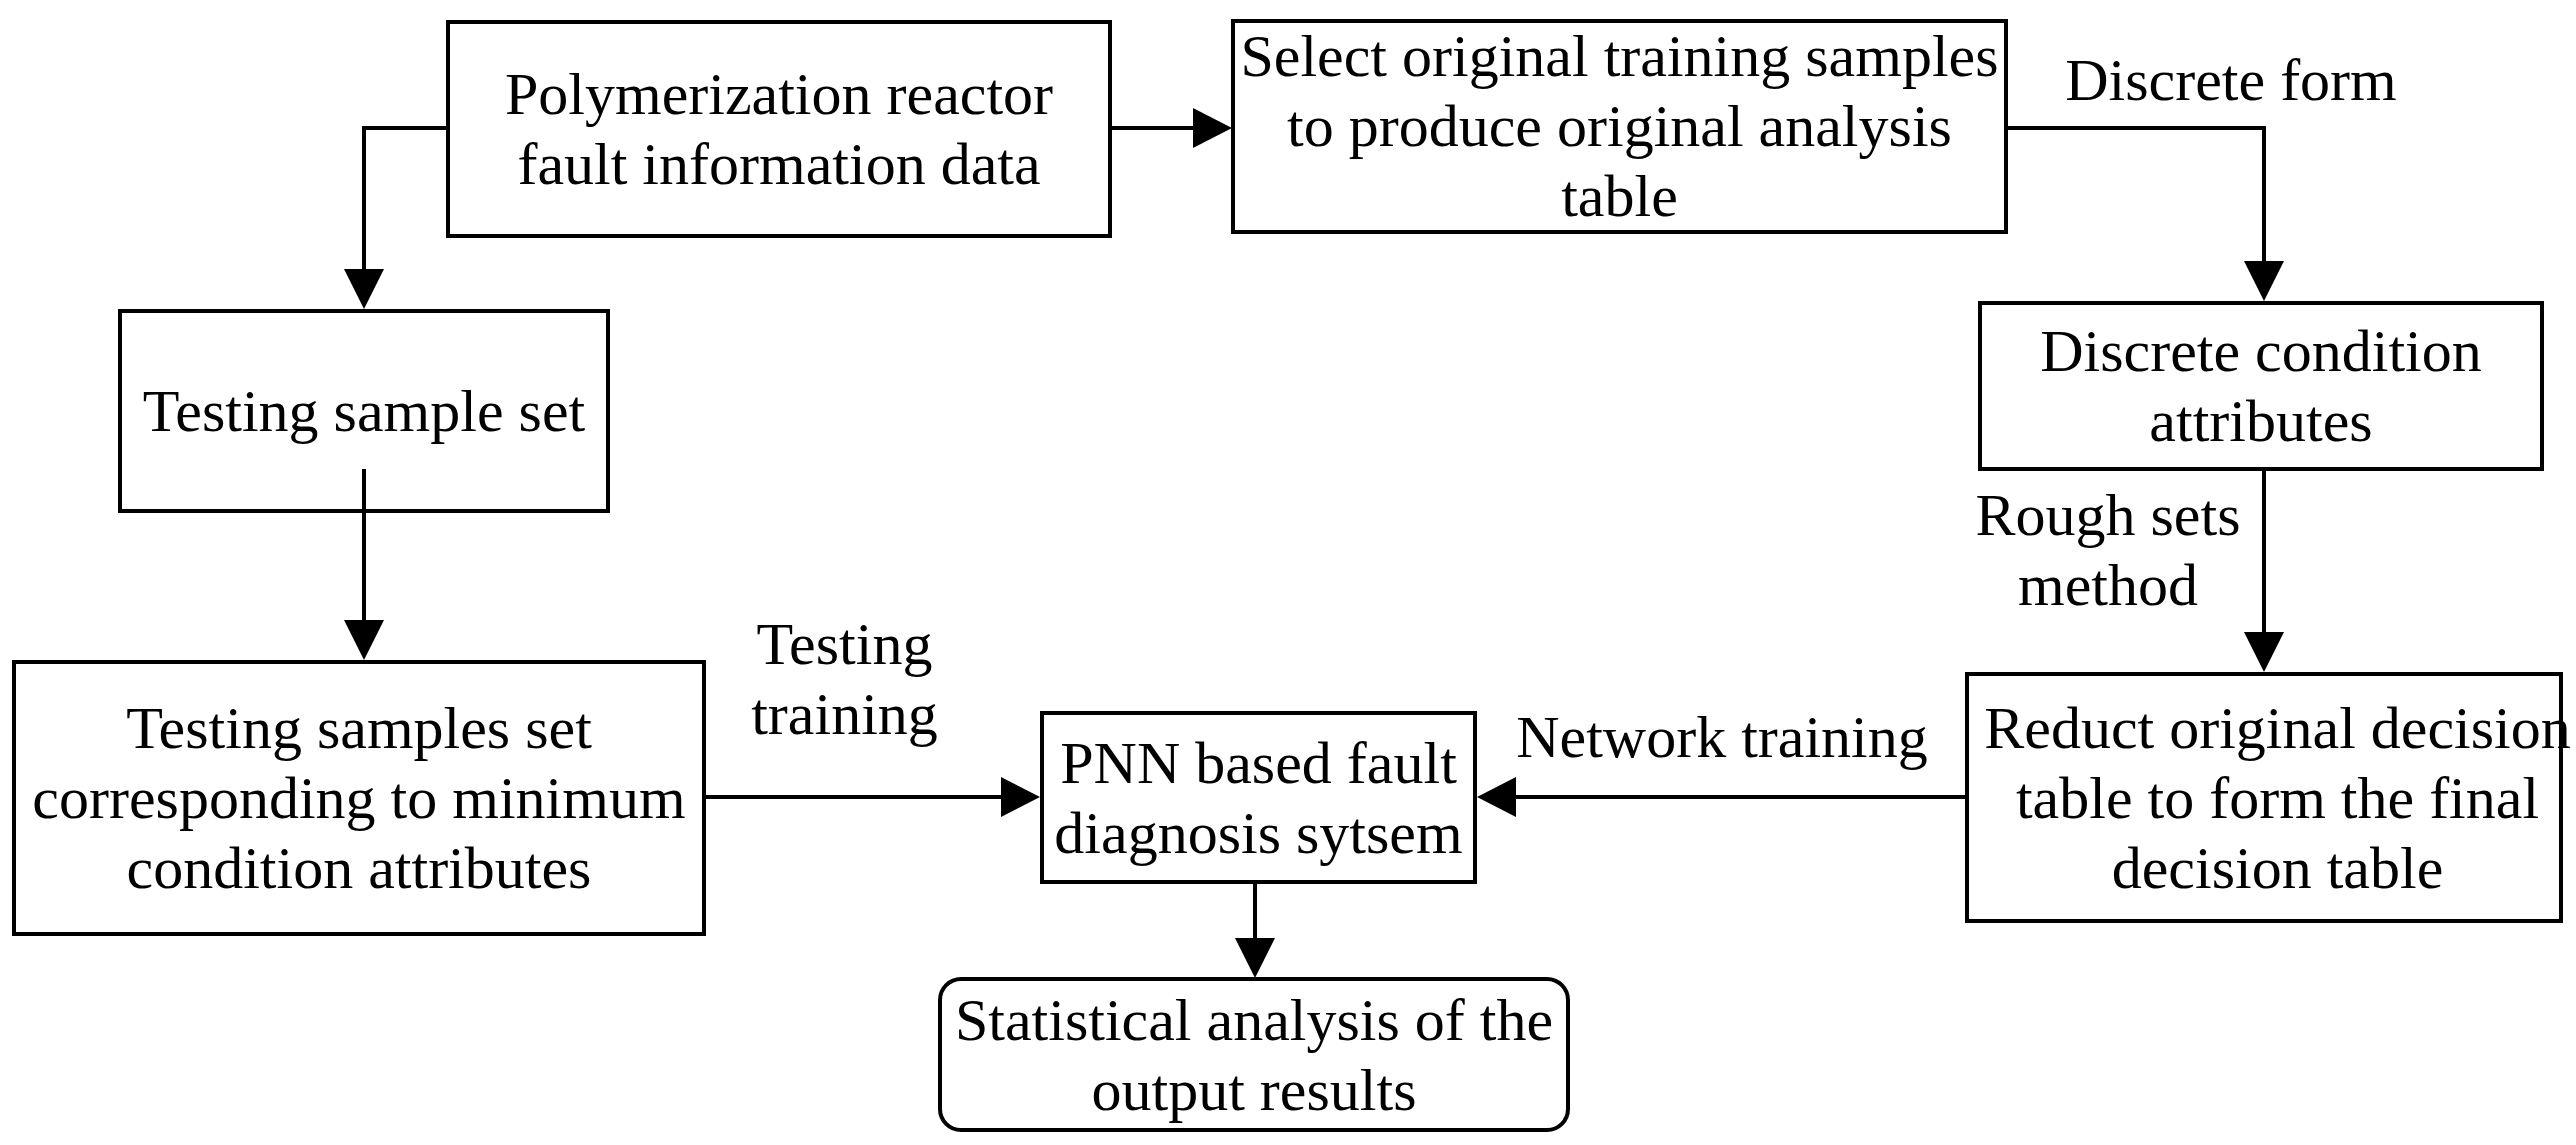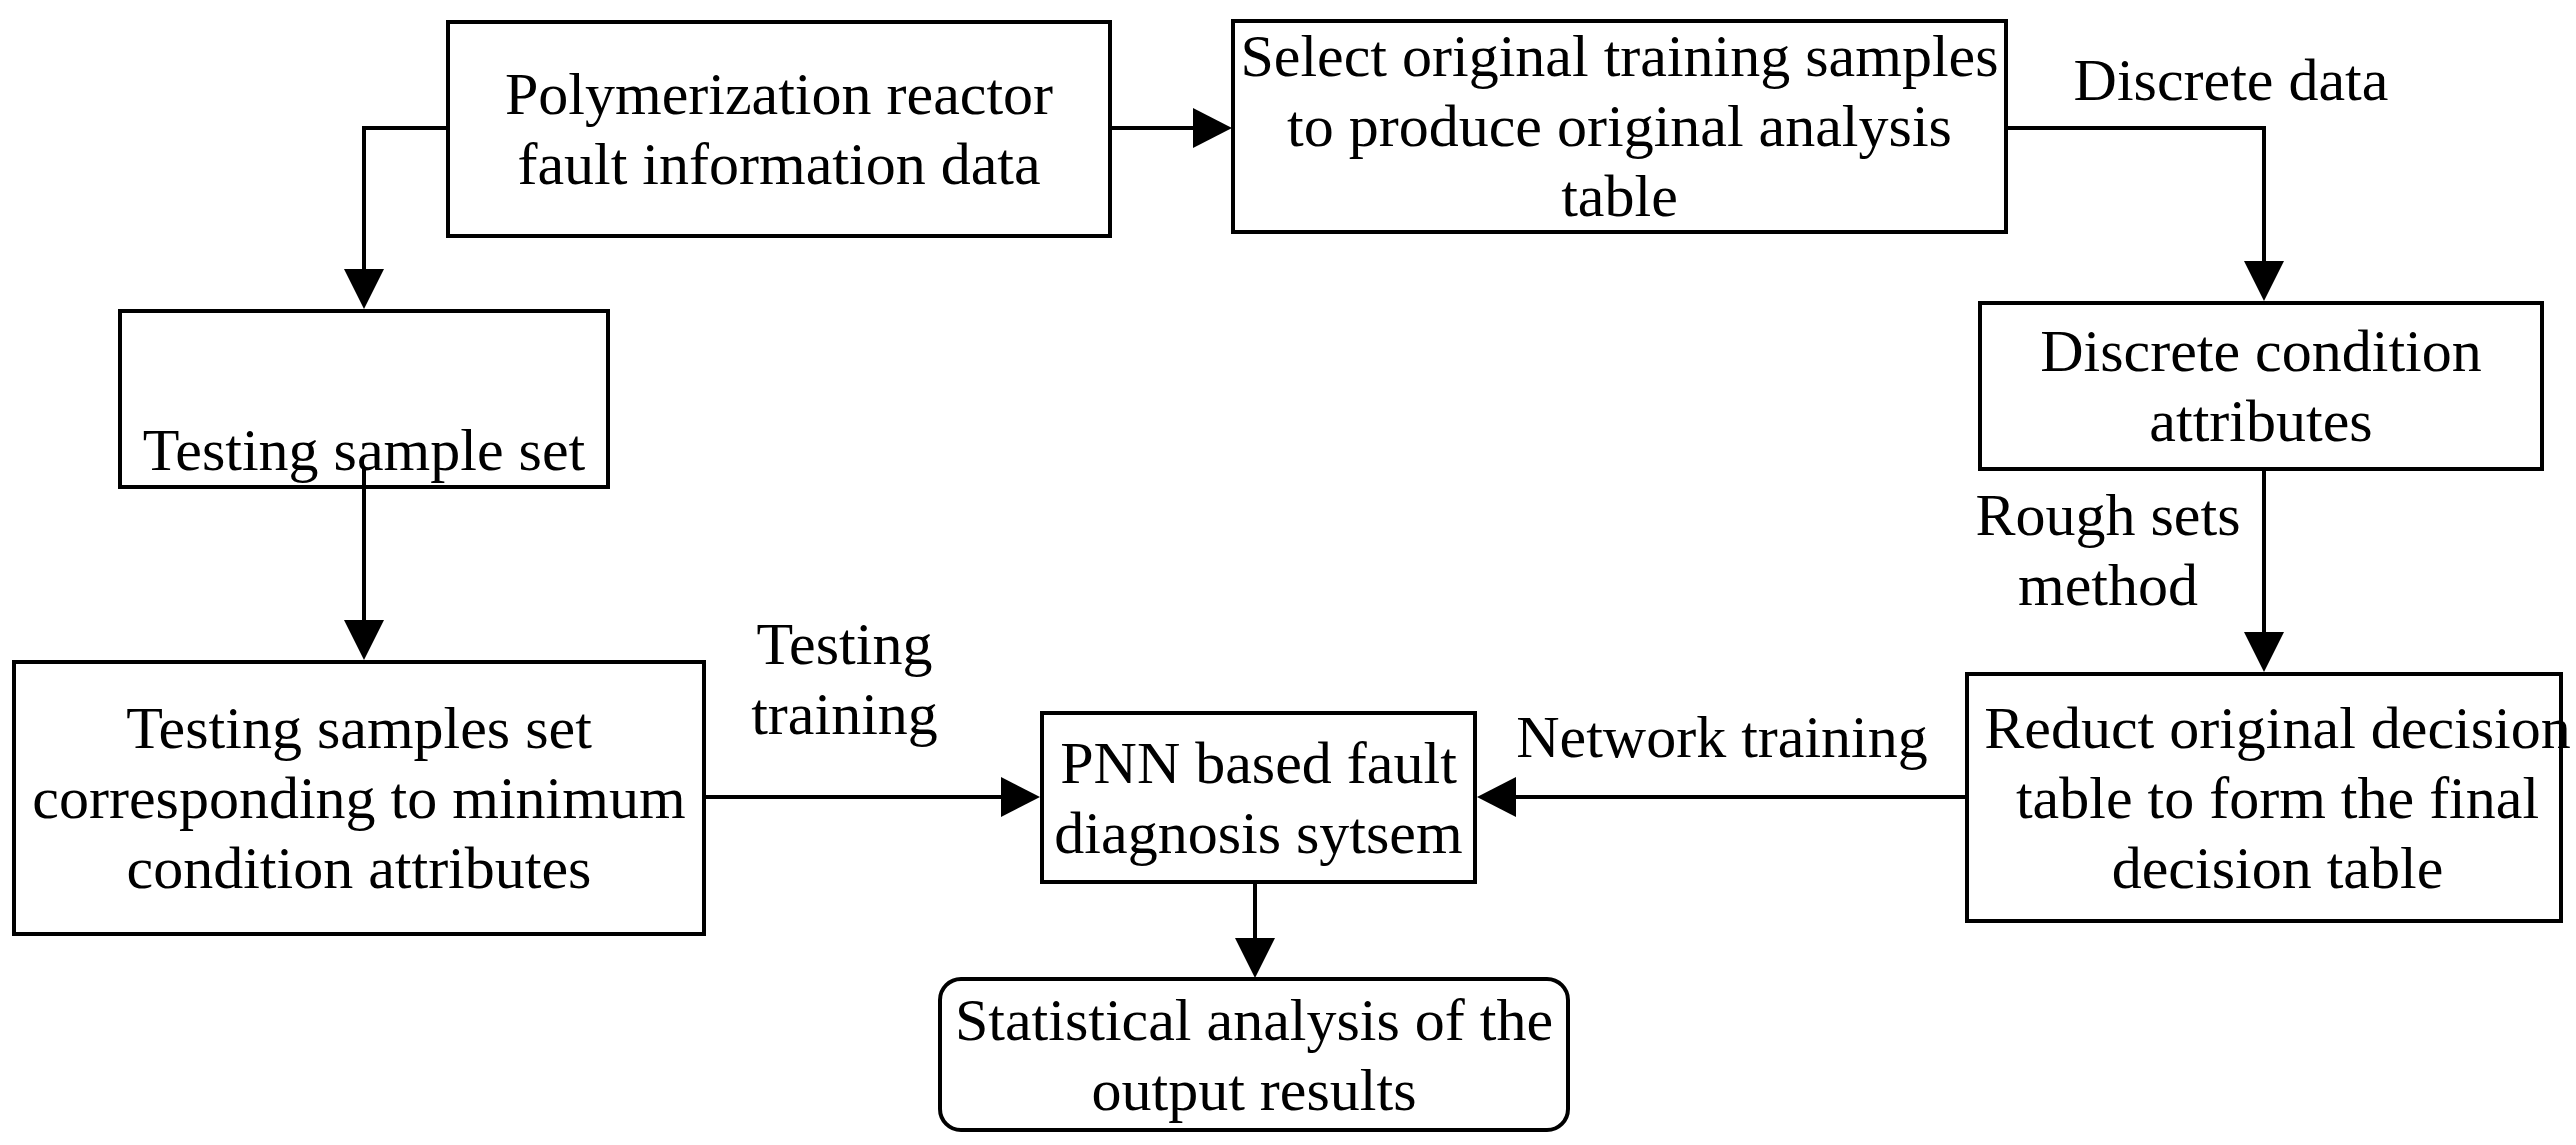--- a/index.html
+++ b/index.html
@@ -70,21 +70,21 @@
     <span class="tline">Polymerization reactor</span>
     <span class="tline">fault information data</span>
   </div>
 
   <div class="node" style="left:1231px; top:18.6px; width:777px; height:215px;">
     <span class="tline">Select original training samples</span>
     <span class="tline">to produce original analysis</span>
     <span class="tline">table</span>
   </div>
 
-  <div class="node" style="left:118px; top:309px; width:492px; height:180px;justify-content:flex-end;">
+  <div class="node" style="left:118px; top:309px; width:492px; height:204px;">
     <span class="tline">Testing sample set</span>
   </div>
 
   <div class="node" style="left:12px; top:660px; width:694px; height:276px;">
     <span class="tline">Testing samples set</span>
     <span class="tline">corresponding to minimum</span>
     <span class="tline">condition attributes</span>
   </div>
 
   <div class="node" style="left:1040px; top:711px; width:437px; height:173px;font-family:Liberation Serif, serif;">
@@ -102,21 +102,21 @@
     <span class="tline">Discrete condition</span>
     <span class="tline">attributes</span>
   </div>
 
   <div class="node" style="left:938px; top:977px; width:632px; height:155px;border-radius:23px;">
     <span class="tline">Statistical analysis of the</span>
     <span class="tline">output results</span>
   </div>
 
   <div class="edge-label" style="left:2028px; top:45px; width:406px;">
-    <span class="tline">Discrete data</span>
+    <span class="tline">Discrete form</span>
   </div>
 
   <div class="edge-label" style="left:1915px; top:480px; width:386px;">
     <span class="tline">Rough sets</span>
     <span class="tline">method</span>
   </div>
 
   <div class="edge-label" style="left:685px; top:609px; width:319px;">
     <span class="tline">Testing</span>
     <span class="tline">training</span>

